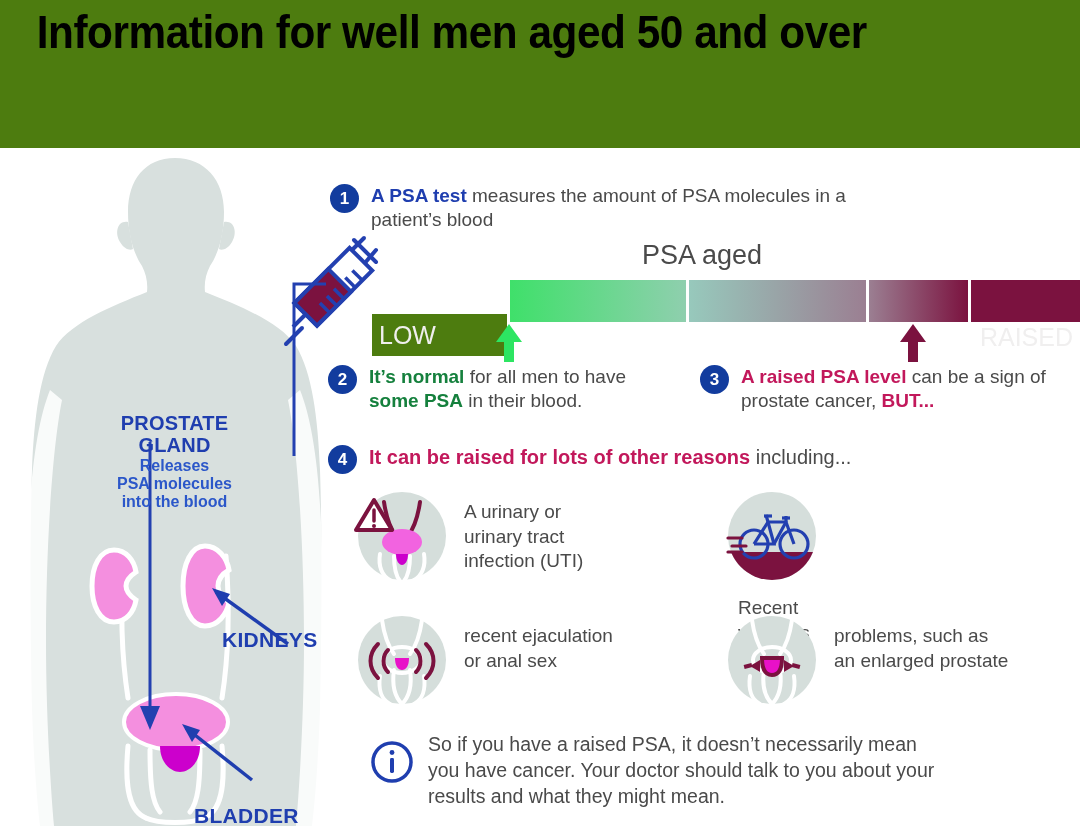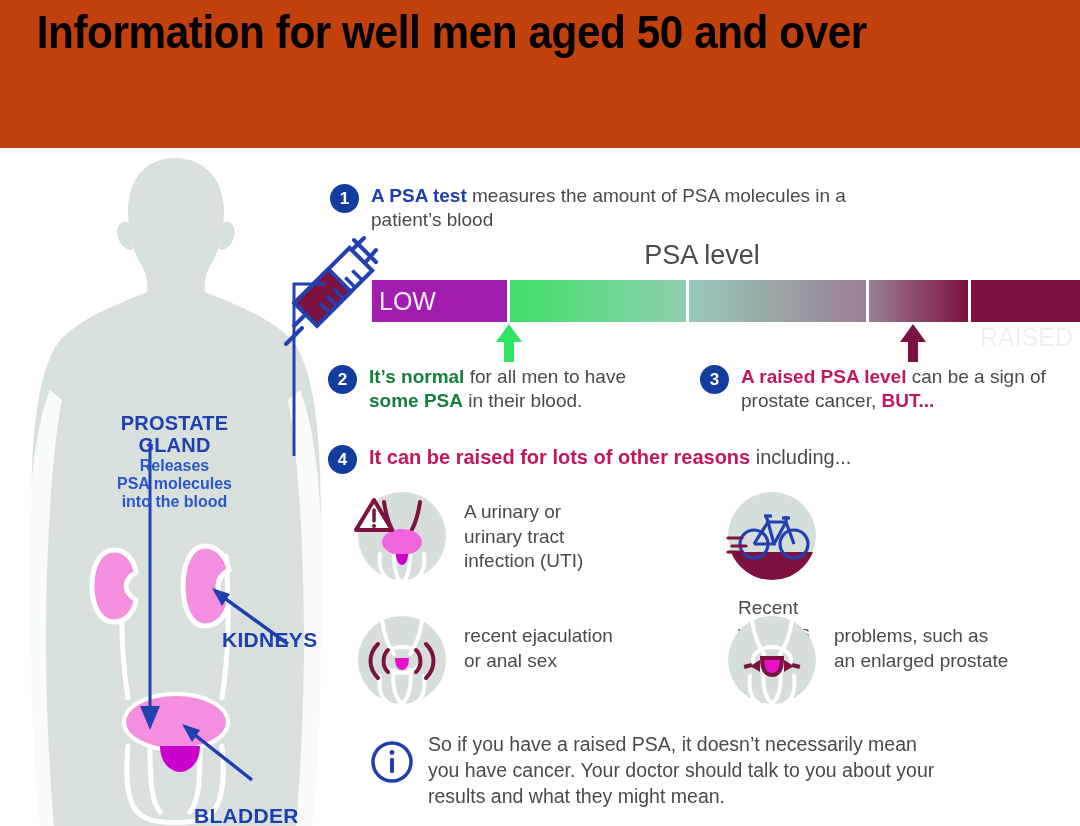--- a/index.html
+++ b/index.html
@@ -6,21 +6,21 @@
   body{
     width:1080px;height:826px;
     background:#ffffff;
     font-family:"Liberation Sans", sans-serif;
     overflow:hidden;
     position:relative;
   }
   
   .title-bar{
     position:absolute;left:0;top:0;width:1080px;height:148px;
-    background:#c2410c;
+    background:#4d7c0f;
   }
   .title-text{
     position:absolute;left:0;top:4px;width:1010px;
     font-family:"Liberation Sans Narrow","Liberation Sans",sans-serif;
     font-weight:bold;
     font-size:46px;
     line-height:1.22;
     letter-spacing:-0.5px;
     color:#000000;
     text-align:left;
@@ -75,21 +75,21 @@
   .psa-title{
     position:absolute;left:170px;top:90px;width:420px;text-align:center;
     font-size:27px;color:#4A4A4A;
   }
   .psa-bar{
     position:absolute;left:50px;top:130px;width:708px;height:42px;
     display:flex;
   }
   .psa-seg{height:42px;position:relative;}
   .psa-seg + .psa-seg{margin-left:3px;}
-  .seg-low{width:136px;background:#a21caf;}
+  .seg-low{width:136px;background:#4d7c0f;margin-top:34px;}
   .seg-g2{width:178px;background:linear-gradient(to right,#3FE06A,#8FCFAE);}
   .seg-g3{width:178px;background:linear-gradient(to right,#97C9BC,#9B7F92);}
   .seg-g4{width:100px;background:linear-gradient(to right,#9B7F92,#7B123F);}
   .seg-raised{width:110px;background:#7B123F;}
   .seg-label{
     position:absolute;top:4px;font-size:25px;color:#F0EFEF;
     font-family:"Liberation Sans",sans-serif;line-height:34px;
   }
   .seg-label.left{left:7px;}
   .seg-label.right{right:7px;margin-top:36px;}
@@ -219,21 +219,21 @@
         <line x1="70" y1="56" x2="56" y2="56" stroke="#2340B0" stroke-width="3.5"></line>
         <line x1="70" y1="66" x2="56" y2="66" stroke="#2340B0" stroke-width="3.5"></line>
         <line x1="70" y1="76" x2="56" y2="76" stroke="#2340B0" stroke-width="3.5"></line>
         <line x1="54" y1="94" x2="54" y2="112" stroke="#2340B0" stroke-width="4"></line>
       </g>
     </svg>
     <svg style="position:absolute;left:-50px;top:130px;" width="60" height="180" viewBox="0 0 60 180" xmlns="http://www.w3.org/2000/svg">
       <path d="M54 4 L22 4 L22 176" stroke="#2340B0" stroke-width="3" fill="none"></path>
     </svg>
 
-    <div class="psa-title">PSA level</div>
+    <div class="psa-title">PSA aged</div>
     <div class="psa-bar">
       <div class="psa-seg seg-low">
         <span class="seg-label left">LOW</span>
       </div>
       <div class="psa-seg seg-g2"></div>
       <div class="psa-seg seg-g3"></div>
       <div class="psa-seg seg-g4"></div>
       <div class="psa-seg seg-raised">
         <span class="seg-label right">RAISED</span>
       </div>

